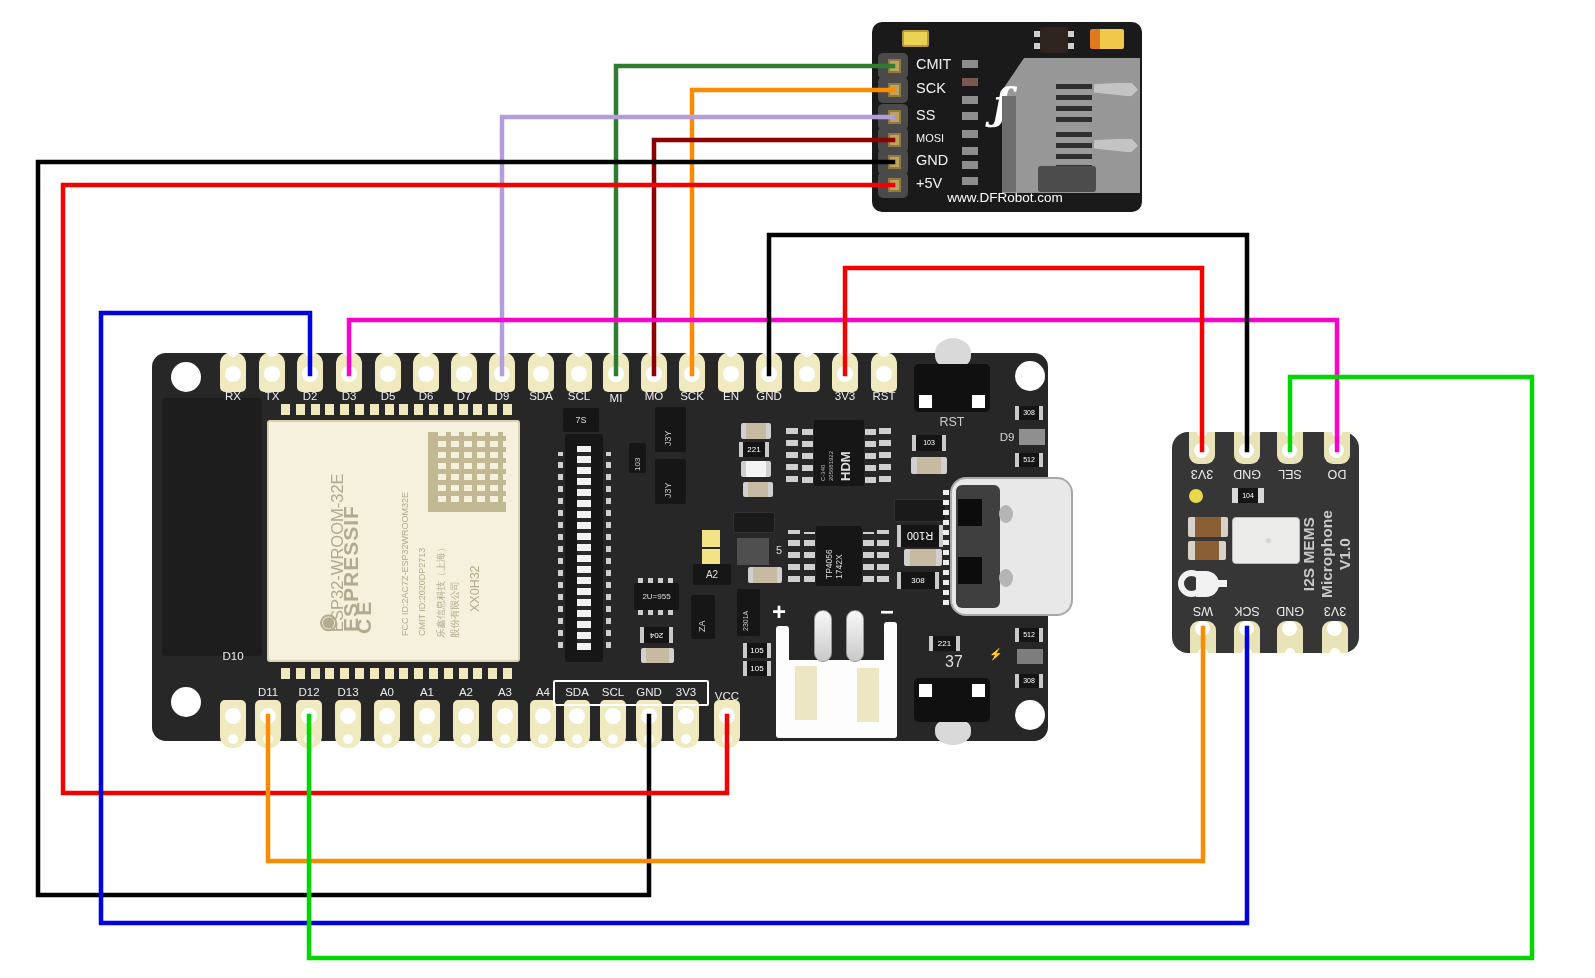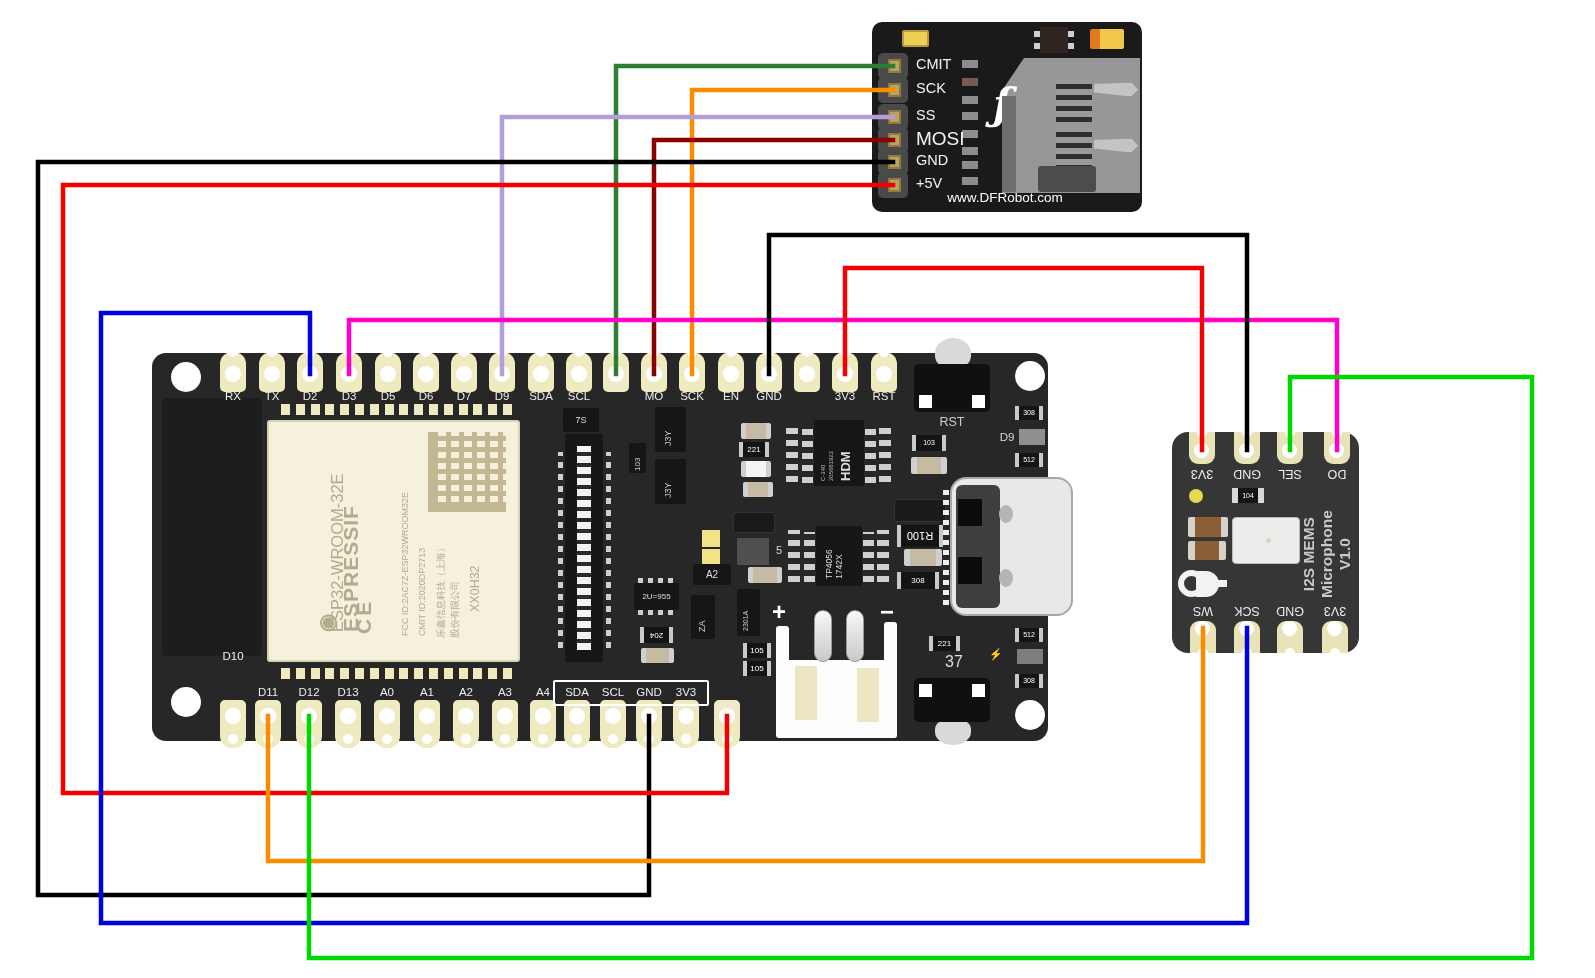--- a/index.html
+++ b/index.html
@@ -238,21 +238,21 @@
 <div class="hole" style="left: 536px; top: 347px; width: 10px; height: 10px;"></div>
 <div class="hole" style="left: 533px; top: 366px; width: 16px; height: 16px;"></div>
 <div class="pinlbl" style="left: 520px; top: 390px; width: 42px;">SDA</div>
 <div class="pad" style="left: 566px; top: 352px; width: 26px; height: 40px; border-radius: 12px 12px 5px 5px;"></div>
 <div class="hole" style="left: 574px; top: 347px; width: 10px; height: 10px;"></div>
 <div class="hole" style="left: 571px; top: 366px; width: 16px; height: 16px;"></div>
 <div class="pinlbl" style="left: 558px; top: 390px; width: 42px;">SCL</div>
 <div class="pad" style="left: 603px; top: 352px; width: 26px; height: 40px; border-radius: 12px 12px 5px 5px;"></div>
 <div class="hole" style="left: 611px; top: 347px; width: 10px; height: 10px;"></div>
 <div class="hole" style="left: 608px; top: 366px; width: 16px; height: 16px;"></div>
-<div class="pinlbl" style="left: 595px; top: 380px; width: 42px;">MI</div>
+<div class="pinlbl" style="left: 595px; top: 392px; width: 42px;">MI</div>
 <div class="pad" style="left: 641px; top: 352px; width: 26px; height: 40px; border-radius: 12px 12px 5px 5px;"></div>
 <div class="hole" style="left: 649px; top: 347px; width: 10px; height: 10px;"></div>
 <div class="hole" style="left: 646px; top: 366px; width: 16px; height: 16px;"></div>
 <div class="pinlbl" style="left: 633px; top: 390px; width: 42px;">MO</div>
 <div class="pad" style="left: 679px; top: 352px; width: 26px; height: 40px; border-radius: 12px 12px 5px 5px;"></div>
 <div class="hole" style="left: 687px; top: 347px; width: 10px; height: 10px;"></div>
 <div class="hole" style="left: 684px; top: 366px; width: 16px; height: 16px;"></div>
 <div class="pinlbl" style="left: 671px; top: 390px; width: 42px;">SCK</div>
 <div class="pad" style="left: 718px; top: 352px; width: 26px; height: 40px; border-radius: 12px 12px 5px 5px;"></div>
 <div class="hole" style="left: 726px; top: 347px; width: 10px; height: 10px;"></div>
@@ -317,33 +317,33 @@
 <div class="hole" style="left: 608px; top: 734px; width: 10px; height: 10px;"></div>
 <div class="pad" style="left: 636px; top: 700px; width: 26px; height: 48px; border-radius: 5px 5px 12px 12px;"></div>
 <div class="hole" style="left: 641px; top: 708px; width: 16px; height: 16px;"></div>
 <div class="hole" style="left: 644px; top: 734px; width: 10px; height: 10px;"></div>
 <div class="pad" style="left: 673px; top: 700px; width: 26px; height: 48px; border-radius: 5px 5px 12px 12px;"></div>
 <div class="hole" style="left: 678px; top: 708px; width: 16px; height: 16px;"></div>
 <div class="hole" style="left: 681px; top: 734px; width: 10px; height: 10px;"></div>
 <div class="pad" style="left: 714px; top: 700px; width: 26px; height: 48px; border-radius: 5px 5px 12px 12px;"></div>
 <div class="hole" style="left: 719px; top: 708px; width: 16px; height: 16px;"></div>
 <div class="hole" style="left: 722px; top: 734px; width: 10px; height: 10px;"></div>
-<div class="pinlbl" style="left: 706px; top: 690px; width: 42px; margin-top: 11px;">VCC</div>
+<div class="pinlbl" style="left: 706px; top: 690px; width: 42px;">VCC</div>
 <div class="abs" style="left: 878px; top: 53px; width: 30px; height: 26px; background: rgb(74, 74, 74); border-radius: 5px; z-index: 3;"></div>
 <div class="abs" style="left: 888px; top: 59px; width: 13px; height: 14px; background: rgb(188, 163, 95); border: 2px solid rgb(143, 122, 64); box-sizing: border-box; z-index: 4;"></div>
 <div class="pinlbl" style="left: 916px; top: 58px; width: 56px; text-align: left; font-size: 14.5px; color: rgb(242, 242, 242);">CMIT</div>
 <div class="abs" style="left: 878px; top: 77px; width: 30px; height: 26px; background: rgb(74, 74, 74); border-radius: 5px; z-index: 3;"></div>
 <div class="abs" style="left: 888px; top: 83px; width: 13px; height: 14px; background: rgb(188, 163, 95); border: 2px solid rgb(143, 122, 64); box-sizing: border-box; z-index: 4;"></div>
 <div class="pinlbl" style="left: 916px; top: 82px; width: 56px; text-align: left; font-size: 14.5px; color: rgb(242, 242, 242);">SCK</div>
 <div class="abs" style="left: 878px; top: 104px; width: 30px; height: 26px; background: rgb(74, 74, 74); border-radius: 5px; z-index: 3;"></div>
 <div class="abs" style="left: 888px; top: 110px; width: 13px; height: 14px; background: rgb(188, 163, 95); border: 2px solid rgb(143, 122, 64); box-sizing: border-box; z-index: 4;"></div>
 <div class="pinlbl" style="left: 916px; top: 109px; width: 56px; text-align: left; font-size: 14.5px; color: rgb(242, 242, 242);">SS</div>
 <div class="abs" style="left: 878px; top: 127px; width: 30px; height: 26px; background: rgb(74, 74, 74); border-radius: 5px; z-index: 3;"></div>
 <div class="abs" style="left: 888px; top: 133px; width: 13px; height: 14px; background: rgb(188, 163, 95); border: 2px solid rgb(143, 122, 64); box-sizing: border-box; z-index: 4;"></div>
-<div class="pinlbl" style="left: 916px; top: 132px; width: 56px; text-align: left; font-size: 19px; color: rgb(242, 242, 242);">MOSI</div>
+<div class="pinlbl" style="left: 916px; top: 132px; width: 56px; text-align: left; font-size: 11px; color: rgb(242, 242, 242);">MOSI</div>
 <div class="abs" style="left: 878px; top: 149px; width: 30px; height: 26px; background: rgb(74, 74, 74); border-radius: 5px; z-index: 3;"></div>
 <div class="abs" style="left: 888px; top: 155px; width: 13px; height: 14px; background: rgb(188, 163, 95); border: 2px solid rgb(143, 122, 64); box-sizing: border-box; z-index: 4;"></div>
 <div class="pinlbl" style="left: 916px; top: 154px; width: 56px; text-align: left; font-size: 14.5px; color: rgb(242, 242, 242);">GND</div>
 <div class="abs" style="left: 878px; top: 172px; width: 30px; height: 26px; background: rgb(74, 74, 74); border-radius: 5px; z-index: 3;"></div>
 <div class="abs" style="left: 888px; top: 178px; width: 13px; height: 14px; background: rgb(188, 163, 95); border: 2px solid rgb(143, 122, 64); box-sizing: border-box; z-index: 4;"></div>
 <div class="pinlbl" style="left: 916px; top: 177px; width: 56px; text-align: left; font-size: 14.5px; color: rgb(242, 242, 242);">+5V</div>
 <div class="abs" style="left: 962px; top: 60px; width: 16px; height: 8px; background: rgb(141, 141, 141); z-index: 3;"></div>
 <div class="abs" style="left: 962px; top: 78px; width: 16px; height: 8px; background: rgb(122, 90, 80); z-index: 3;"></div>
 <div class="abs" style="left: 962px; top: 96px; width: 16px; height: 8px; background: rgb(141, 141, 141); z-index: 3;"></div>
 <div class="abs" style="left: 962px; top: 112px; width: 16px; height: 8px; background: rgb(141, 141, 141); z-index: 3;"></div>

